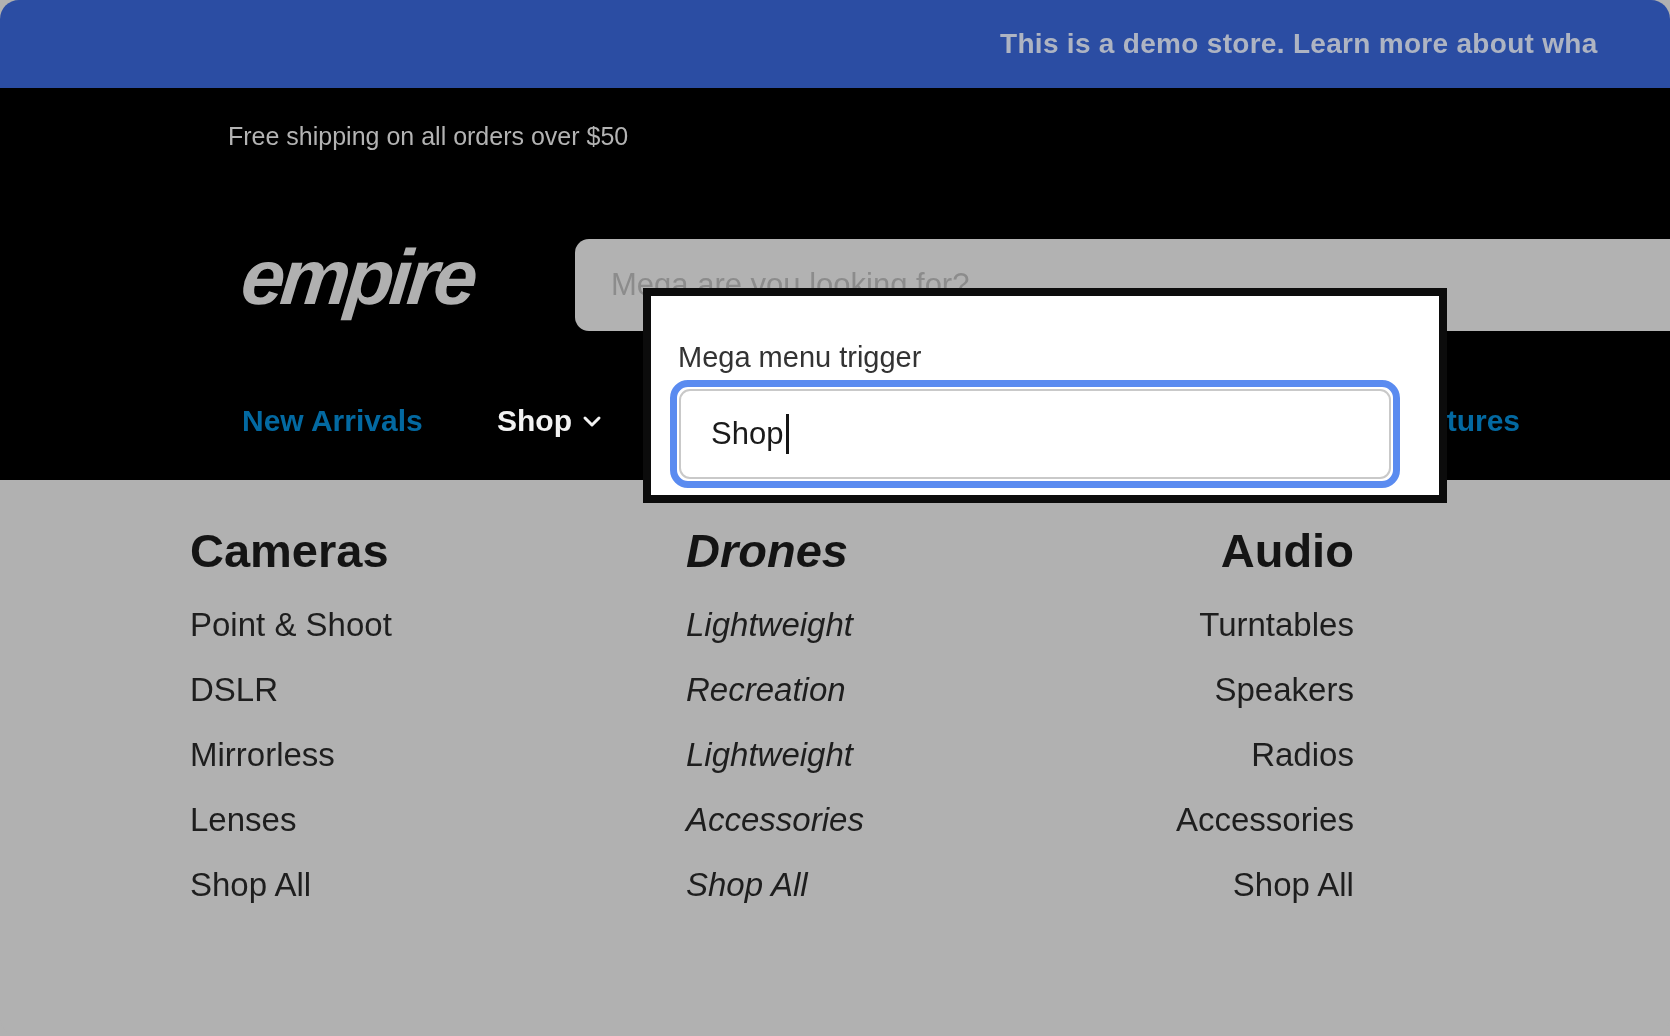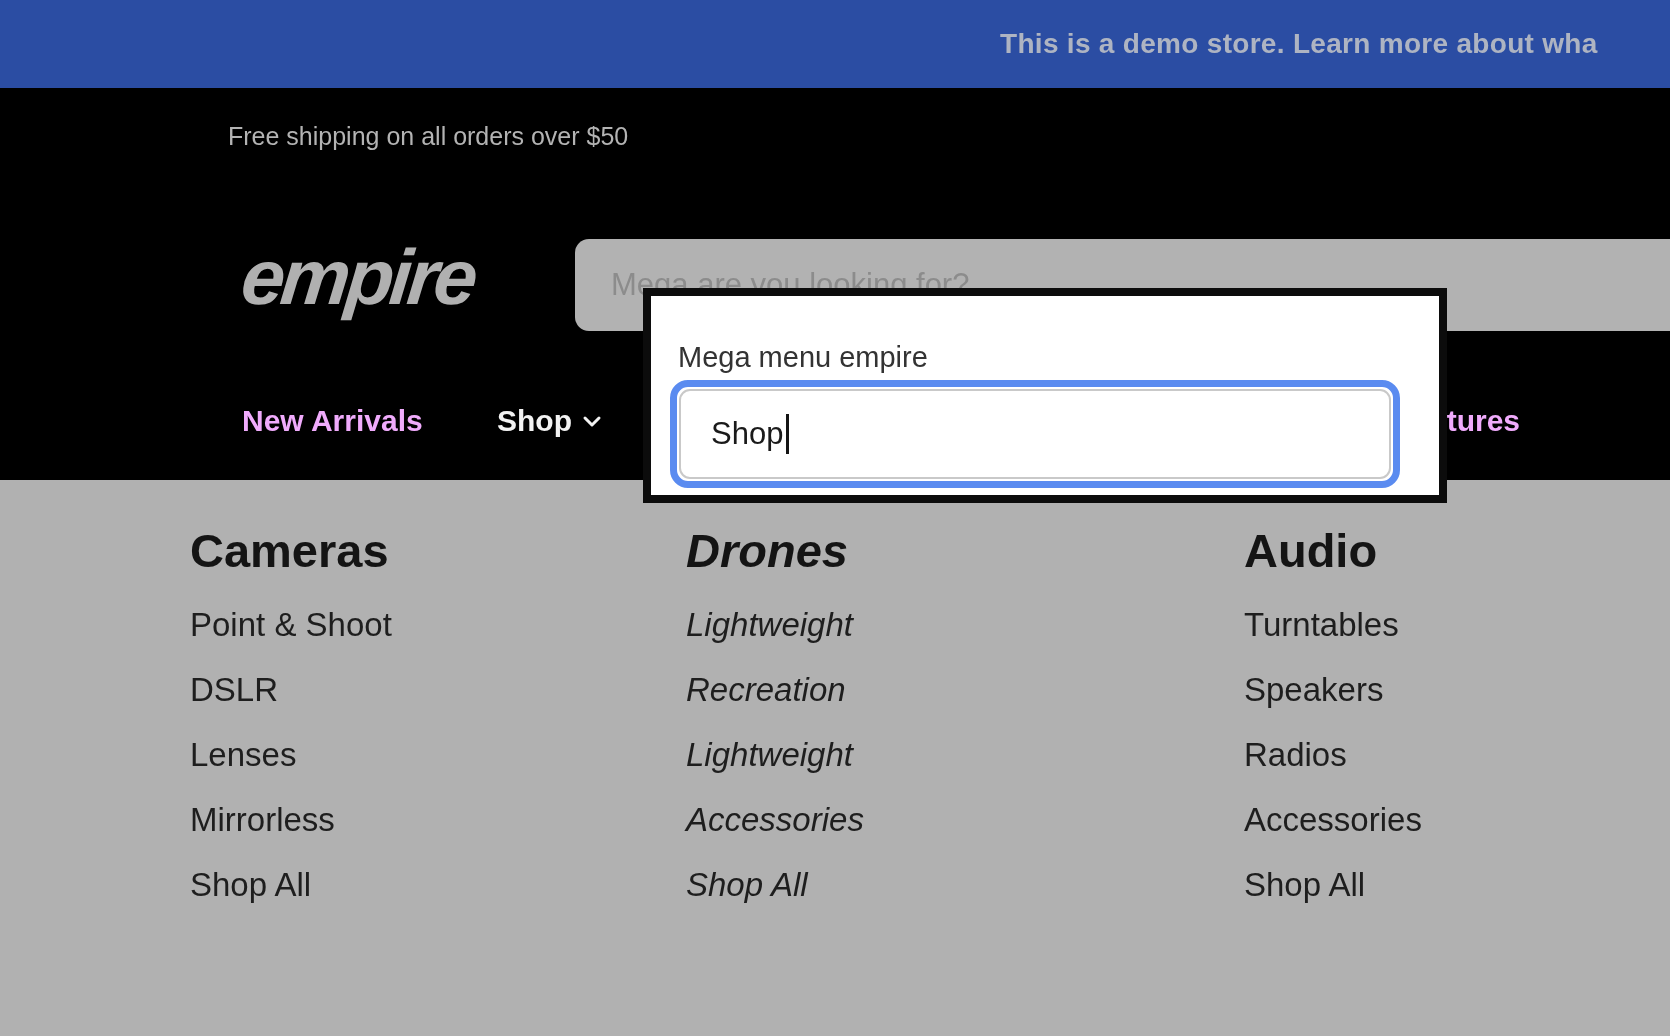--- a/index.html
+++ b/index.html
@@ -1,20 +1,20 @@
 <!DOCTYPE html>
 <html><head>
 <meta charset="utf-8">
 <style>
   html,body{margin:0;padding:0;}
   body{
     font-family:"Liberation Sans","DejaVu Sans",sans-serif;
     width:1670px;height:1036px;overflow:hidden;position:relative;background:#b1b1b1;
   }
-  .page{position:absolute;inset:0;width:1670px;height:1036px;overflow:hidden;}
+  .page{position:absolute;inset:0;width:1670px;height:1036px;overflow:hidden;border-radius:19px;}
 
   
   .banner{position:absolute;left:0;top:0;width:1670px;height:88px;background:#2b4da3;overflow:hidden;}
   .banner .notice{
     position:absolute;left:1000px;top:0;height:88px;line-height:88px;white-space:nowrap;
     color:#aeb4c2;font-size:28px;font-weight:bold;letter-spacing:.3px;
   }
 
   
   .announce{position:absolute;left:0;top:88px;width:1670px;height:124px;background:#000;box-sizing:border-box;border-bottom:3px solid #3f3f3f;}
@@ -25,31 +25,31 @@
   .logo{
     position:absolute;left:242px;top:49px;color:#b0b0b0;font-size:78px;line-height:80px;
     font-weight:bold;font-style:italic;letter-spacing:-4px;transform:skewX(-6deg);cursor:pointer;
   }
   .searchbar{
     position:absolute;left:575px;top:51px;width:1140px;height:92px;background:#b2b2b2;border-radius:14px;
     display:flex;align-items:center;padding-left:36px;box-sizing:border-box;
   }
   .searchbar .ph{color:#8c8c8c;font-size:31px;white-space:nowrap;}
 
-  .nav-item{position:absolute;top:215px;height:36px;line-height:36px;font-size:30px;font-weight:bold;color:#f0abfc;white-space:nowrap;cursor:pointer;}
+  .nav-item{position:absolute;top:215px;height:36px;line-height:36px;font-size:30px;font-weight:bold;color:#0369a1;white-space:nowrap;cursor:pointer;}
   .nav-item.active{color:#f2f2f2;}
   .nav-item .chev{display:inline-block;margin-left:10px;position:relative;top:-3px;}
 
   
   .mega{position:absolute;left:0;top:480px;width:1670px;height:556px;background:#b1b1b1;}
   .mcol{position:absolute;top:50px;}
   .mcol .mtitle{margin:0 0 20px 0;font-size:47px;line-height:42px;font-weight:bold;color:#141414;cursor:pointer;}
   .mcol ul{list-style:none;margin:0;padding:0;}
   .mcol li{font-size:33px;line-height:65px;height:65px;color:#1e1e1e;white-space:nowrap;cursor:pointer;}
-  .mcol-0{left:190px;} .mcol-1{left:686px;font-style:italic;} .mcol-2{left:1244px;}
+  .mcol-0{left:190px;} .mcol-1{left:686px;font-style:italic;} .mcol-2{left:1176px;text-align:right;}
 
   
   .dialog{
     position:absolute;left:643px;top:288px;width:804px;height:215px;background:#fff;
     border:8px solid #0c0c0c;box-sizing:border-box;z-index:10;
   }
   .dialog .dlabel{position:absolute;left:27px;top:44px;font-size:29px;line-height:34px;color:#333;}
   .dinput{
     position:absolute;left:19px;top:84px;width:730px;height:108px;box-sizing:border-box;
     border:7px solid #5a8bf0;border-radius:18px;background:#fff;display:flex;padding:2px;
@@ -97,22 +97,22 @@
     </div>
   </div>
 
   <div class="mega">
 
     <div class="mcol mcol-0">
       <h3 class="mtitle">Cameras</h3>
       <ul>
         <li>Point &amp; Shoot</li>
         <li>DSLR</li>
+        <li>Mirrorless</li>
         <li>Lenses</li>
-        <li>Mirrorless</li>
         <li>Shop All</li>
       </ul>
     </div>
 
     <div class="mcol mcol-1">
       <h3 class="mtitle">Drones</h3>
       <ul>
         <li>Lightweight</li>
         <li>Recreation</li>
         <li>Lightweight</li>
@@ -128,21 +128,21 @@
         <li>Speakers</li>
         <li>Radios</li>
         <li>Accessories</li>
         <li>Shop All</li>
       </ul>
     </div>
 
   </div>
 
   <div class="dialog">
-    <div class="dlabel">Mega menu empire</div>
+    <div class="dlabel">Mega menu trigger</div>
     <div class="dinput">
       <div class="field" role="textbox">
         <span>Shop</span>
           <span class="caret"></span>
       </div>
     </div>
   </div>
 
 </div>
 

